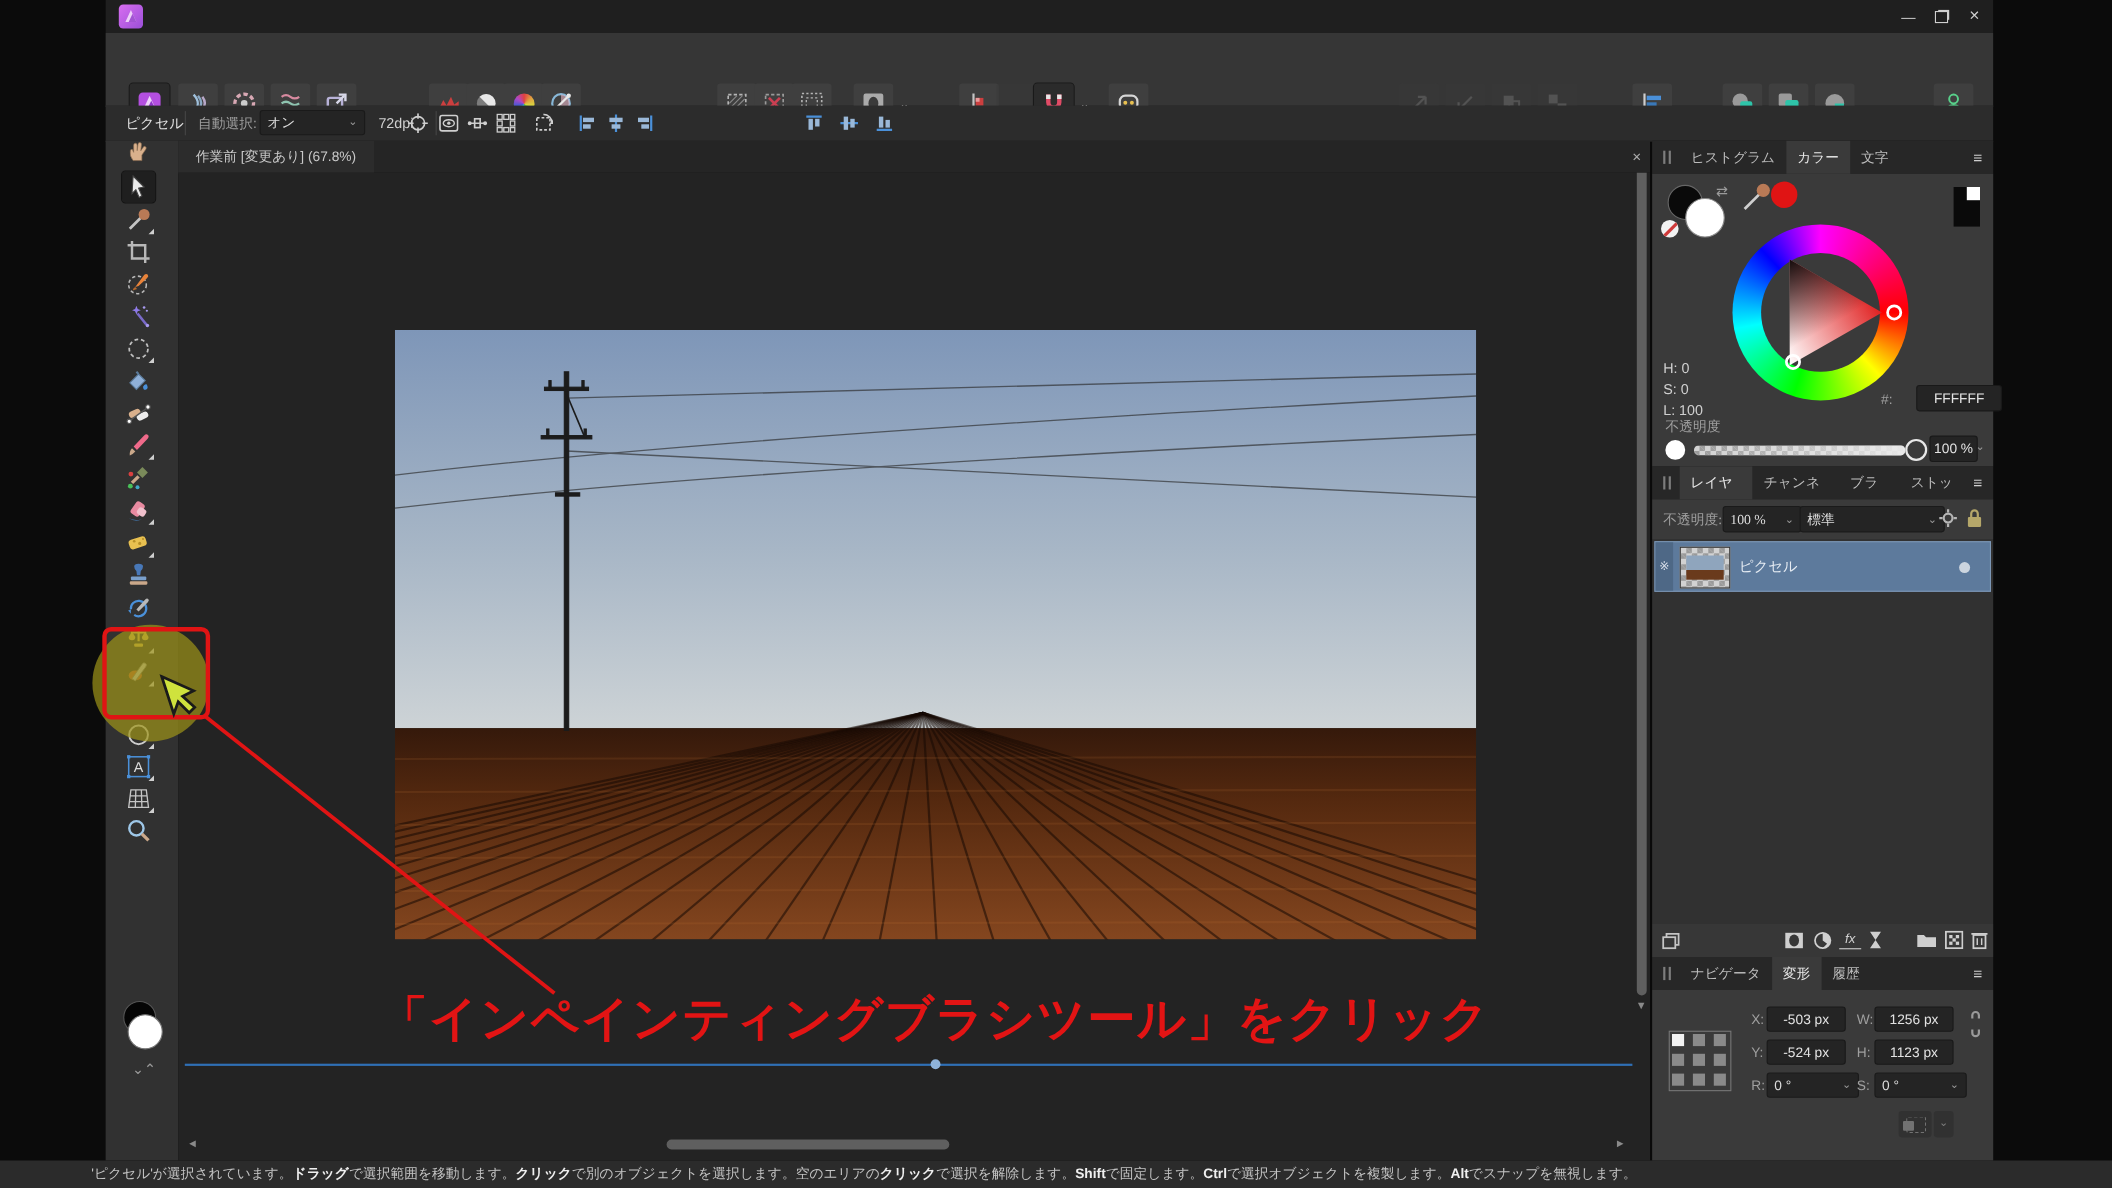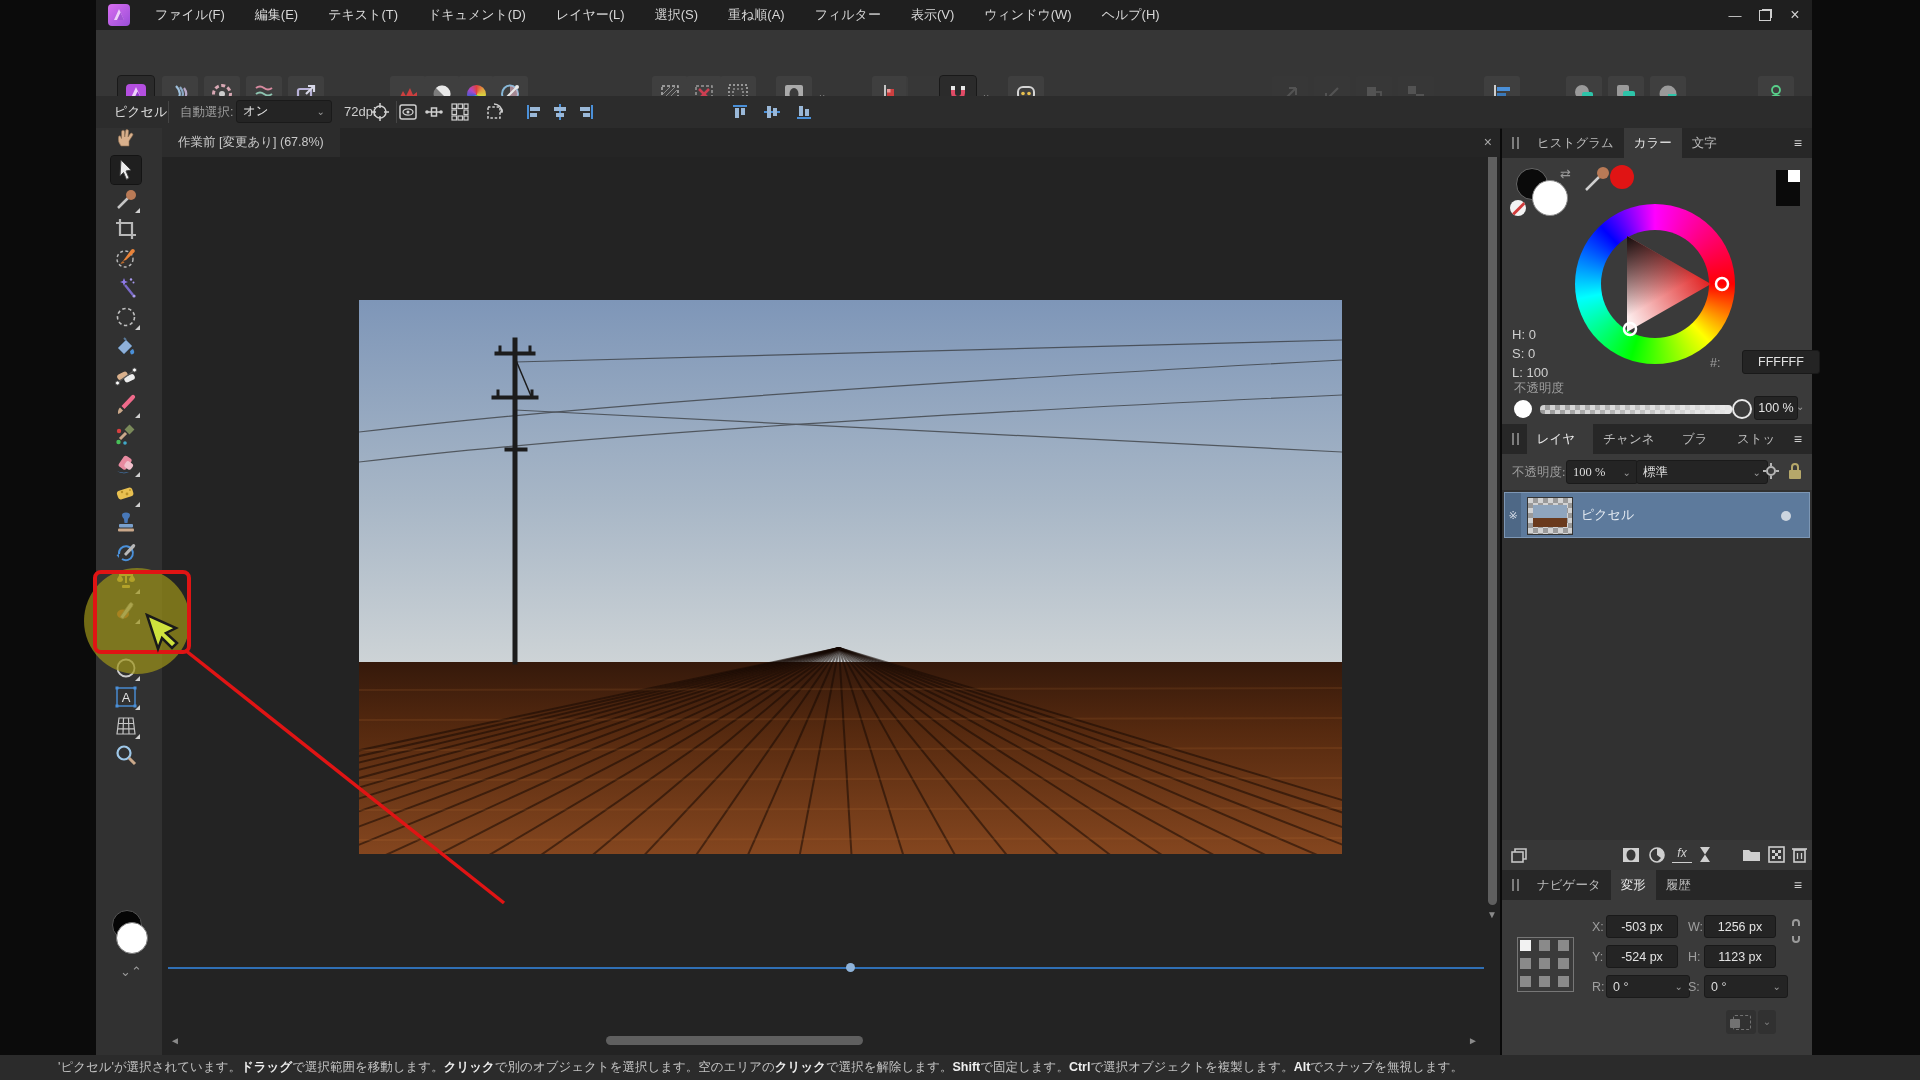--- a/index.html
+++ b/index.html
@@ -52,52 +52,39 @@
            linear-gradient(45deg,#9a9a9a 25%,transparent 25%,transparent 75%,#9a9a9a 75%);
            background-position:0 0,5px 5px;background-size:10px 10px;background-color:#d2d2d2;}
   .field{background:#242424;border:1px solid #191919;border-radius:3px;color:#e3e3e3;font-size:12.5px;
          display:flex;align-items:center;justify-content:center;}
   .flabel{color:#9f9f9f;font-size:12.5px;}
   
   #annotation{position:absolute;left:345px;top:897px;font-size:44px;font-weight:bold;color:#e21414;letter-spacing:1px;white-space:nowrap;}
   #hl-circle{position:absolute;left:84px;top:568px;width:106px;height:106px;border-radius:50%;background:rgba(158,148,24,.7);}
   #hl-rect{position:absolute;left:93px;top:570px;width:90px;height:76px;border:4px solid #e01414;border-radius:8px;}
   #statusbar{left:0;top:1055px;width:1920px;height:25px;background:#2b2b2b;font-size:12.5px;color:#c3c3c3;
-             line-height:25px;padding-left:58px;box-sizing:border-box;white-space:nowrap;}
+             line-height:25px;padding-left:83px;box-sizing:border-box;white-space:nowrap;}
   #statusbar b{color:#efefef;}
   svg{display:block;}
 </style>
 </head>
 <body>
 
 <div id="root">
 
   <div class="abs" style="left:0;top:0;width:96px;height:1055px;background:#0b0b0b;"></div>
   <div class="abs" style="left:1812px;top:0;width:108px;height:1055px;background:#0b0b0b;"></div>
 
   <div class="abs" id="menubar">
     <div id="applogo">
       <svg width="18" height="18" viewBox="0 0 18 18">
           <path d="M4 14 L9 3 L14 14 Z" fill="#f3dcfb" opacity=".9"></path>
           <path d="M7 14 L10.5 6.5 L14 14 Z" fill="#8e35c9" opacity=".8"></path>
         </svg>
     </div>
-    <div id="menubar-items" style="display:flex;">
-        <div class="menu-item">ファイル(F)</div>
-        <div class="menu-item">編集(E)</div>
-        <div class="menu-item">テキスト(T)</div>
-        <div class="menu-item">ドキュメント(D)</div>
-        <div class="menu-item">レイヤー(L)</div>
-        <div class="menu-item">選択(S)</div>
-        <div class="menu-item">重ね順(A)</div>
-        <div class="menu-item">フィルター</div>
-        <div class="menu-item">表示(V)</div>
-        <div class="menu-item">ウィンドウ(W)</div>
-        <div class="menu-item">ヘルプ(H)</div>
-      </div>
     <div style="margin-left:auto;display:flex;margin-right:2px;">
       <div class="winbtn">—</div>
       <div class="winbtn">
           <span style="display:inline-block;width:10px;height:9px;border:1px solid #cfcfcf;box-shadow:2px -2px 0 -1px #cfcfcf;"></span>
         </div>
       <div class="winbtn" style="font-size:16px;">×</div>
     </div>
   </div>
 
   <div class="abs" id="toolbar">
@@ -824,14 +811,15 @@
   <div class="abs" id="statusbar"><span>'ピクセル'が選択されています。</span><b>ドラッグ</b><span>で選択範囲を移動します。</span><b>クリック</b><span>で別のオブジェクトを選択します。空のエリアの</span><b>クリック</b><span>で選択を解除します。</span><b>Shift</b><span>で固定します。</span><b>Ctrl</b><span>で選択オブジェクトを複製します。</span><b>Alt</b><span>でスナップを無視します。</span></div>
 
   <div id="hl-circle"></div>
   <div id="hl-rect"></div>
   <svg class="abs" style="left:0;top:0;pointer-events:none;" width="1920" height="1080" viewBox="0 0 1920 1080">
     <line x1="185" y1="650" x2="504" y2="903" stroke="#e01414" stroke-width="3.5"></line>
   </svg>
   <svg class="abs" style="left:143px;top:613px;pointer-events:none;" width="38" height="42" viewBox="0 0 38 42">
     <polygon points="4,2 15,36 19,25 29,35 34,30 23,20 33,15" fill="#cfe23d" stroke="#1a1a1a" stroke-width="2.5"></polygon>
   </svg>
+  <div id="annotation">「インペインティングブラシツール」をクリック</div>
 
 </div>
 
 </body></html>

